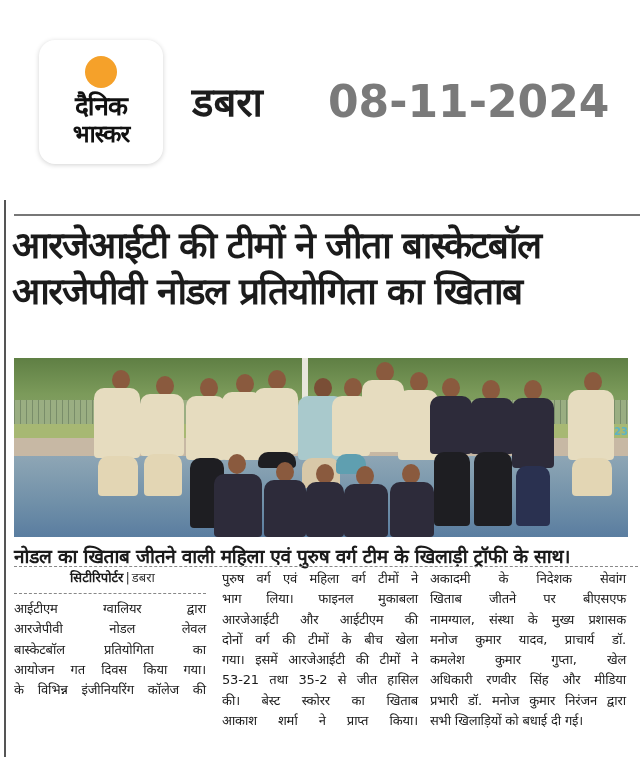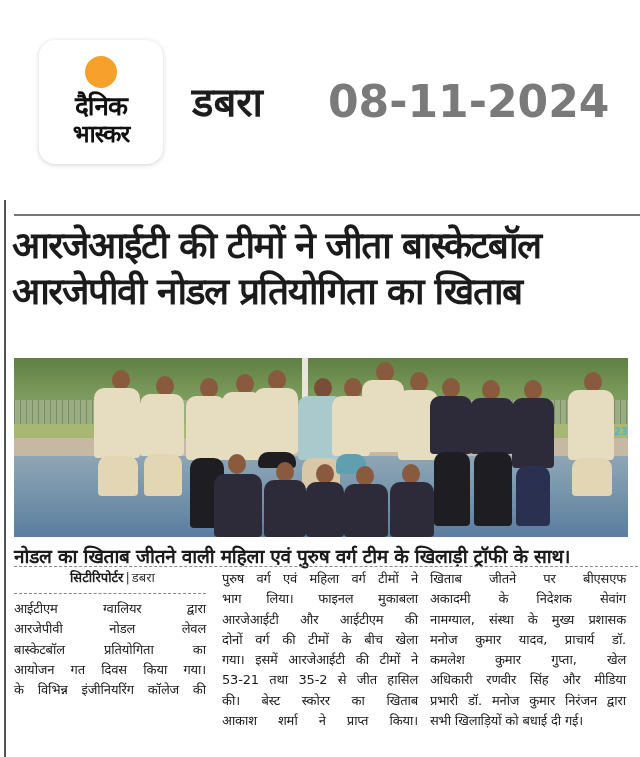--- a/index.html
+++ b/index.html
@@ -171,22 +171,22 @@
     <span class="ln">भाग लिया। फाइनल मुकाबला</span>
     <span class="ln">आरजेआईटी और आईटीएम की</span>
     <span class="ln">दोनों वर्ग की टीमों के बीच खेला</span>
     <span class="ln">गया। इसमें आरजेआईटी की टीमों ने</span>
     <span class="ln">53-21 तथा 35-2 से जीत हासिल</span>
     <span class="ln">की। बेस्ट स्कोरर का खिताब</span>
     <span class="ln">आकाश शर्मा ने प्राप्त किया।</span>
   </div>
 
   <div class="col col3">
+    <span class="ln">अकादमी के निदेशक सेवांग</span>
     <span class="ln">खिताब जीतने पर बीएसएफ</span>
-    <span class="ln">अकादमी के निदेशक सेवांग</span>
     <span class="ln">नामग्याल, संस्था के मुख्य प्रशासक</span>
     <span class="ln">मनोज कुमार यादव, प्राचार्य डॉ.</span>
     <span class="ln">कमलेश कुमार गुप्ता, खेल</span>
     <span class="ln">अधिकारी रणवीर सिंह और मीडिया</span>
     <span class="ln">प्रभारी डॉ. मनोज कुमार निरंजन द्वारा</span>
     <span class="ln last">सभी खिलाड़ियों को बधाई दी गई।</span>
   </div>
 </div>
 
 </body></html>

